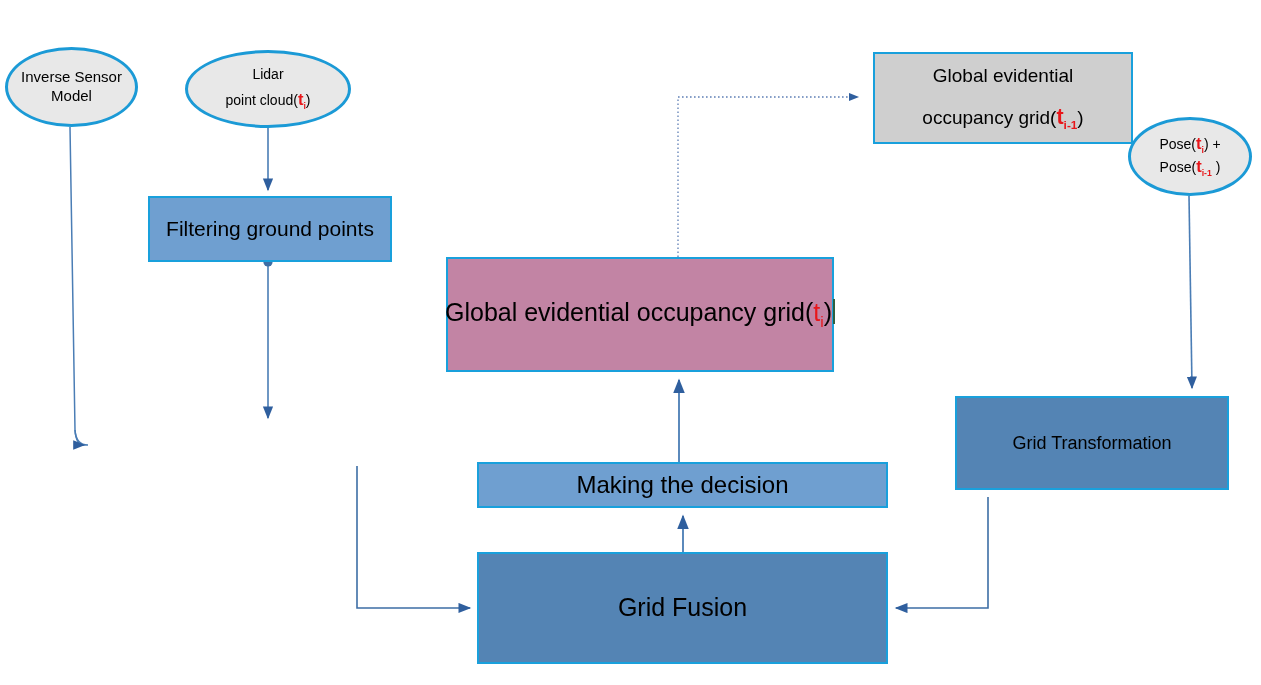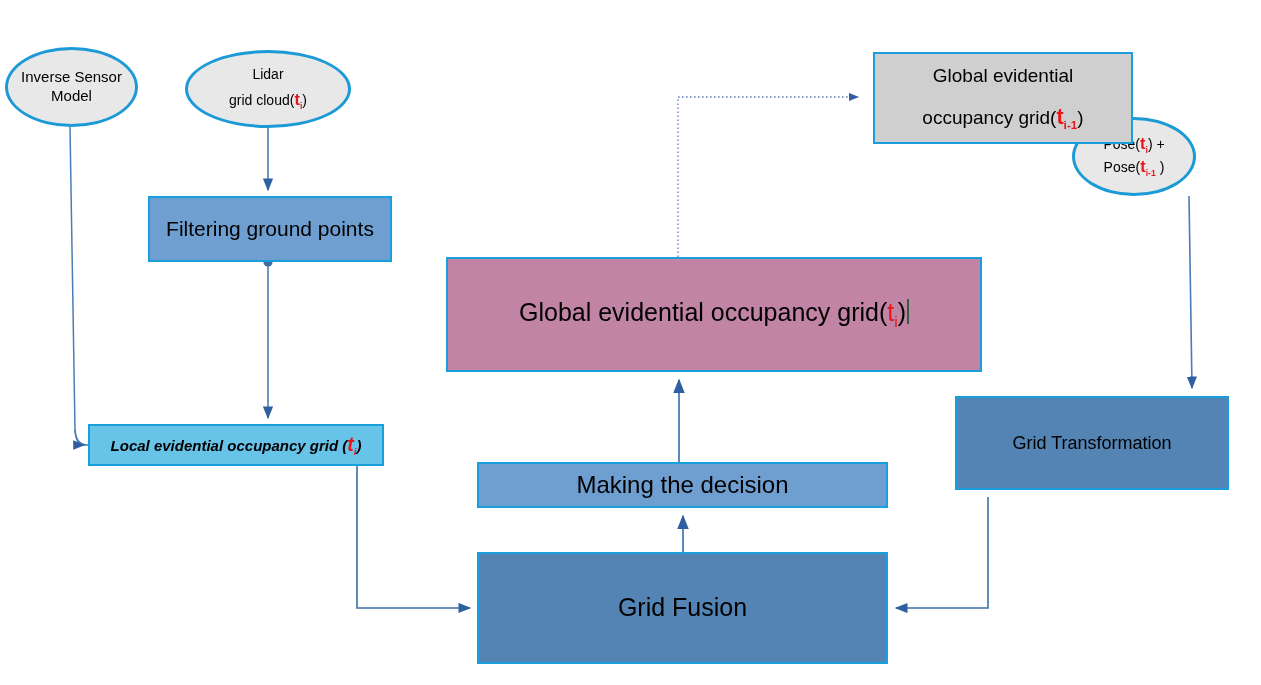--- a/index.html
+++ b/index.html
@@ -16,25 +16,25 @@
   .ellipse{border:3px solid #1b9ad6;border-radius:50%;background:#e8e8e8;}
 
   .lbl{line-height:1.25;white-space:nowrap;}
   .sub{font-size:.62em;vertical-align:sub;}
   .red{color:#e8161a;}
   .bold{font-weight:bold;}
 
   
   #inverse-sensor-model{left:5px;top:47px;width:133px;height:80px;font-size:15px;}
   #lidar-point-cloud{left:185px;top:50px;width:166px;height:78px;font-size:14px;}
-  #pose-sum{left:1072px;top:117px;width:124px;height:79px;font-size:14px;}
+  #pose-sum{left:1128px;top:117px;width:124px;height:79px;font-size:14px;}
 
   #filtering-ground-points{left:148px;top:196px;width:244px;height:66px;background:#6f9fd0;font-size:21px;}
   #local-grid{left:88px;top:424px;width:296px;height:42px;background:#68c3e8;font-size:15px;font-weight:bold;font-style:italic;}
-  #global-grid-ti{left:446px;top:257px;width:536px;height:115px;background:#c284a4;font-size:25px;}
+  #global-grid-ti{left:446px;top:257px;width:388px;height:115px;background:#c284a4;font-size:25px;}
   #global-grid-ti-1{left:873px;top:52px;width:260px;height:92px;background:#cfcfcf;border:2px solid #19a0dc;font-size:19px;}
   #making-decision{left:477px;top:462px;width:411px;height:46px;background:#6f9fd0;font-size:24px;}
   #grid-fusion{left:477px;top:552px;width:411px;height:112px;background:#5484b4;font-size:25px;}
   #grid-transformation{left:955px;top:396px;width:274px;height:94px;background:#5484b4;font-size:18px;}
 
   .caret{display:inline-block;width:2px;height:1em;background:#2f5f3f;vertical-align:-0.12em;margin-left:1px;}
 </style>
 </head>
 <body>
 
@@ -93,43 +93,40 @@
     <div class="lbl">
       <span>Inverse Sensor</span><br>
       <span>Model</span>
     </div>
   </div>
 
   <div class="node ellipse" id="lidar-point-cloud">
     <div class="lbl">
       <span>Lidar</span><br>
       <span style="display:inline-block;margin-top:6px">
-        <span>grid cloud(</span><span class="red bold" style="font-size:1.18em">t</span><span class="red bold sub">i</span><span>)</span>
+        <span>point cloud(</span><span class="red bold" style="font-size:1.18em">t</span><span class="red bold sub">i</span><span>)</span>
       </span>
     </div>
   </div>
 
   <div class="node ellipse" id="pose-sum">
     <div class="lbl">
       <span style="display:inline-block">
         <span>Pose(</span><span class="red bold" style="font-size:1.18em">t</span><span class="red bold sub">i</span><span>) +</span>
       </span><br>
       <span style="display:inline-block;margin-top:1px">
         <span>Pose(</span><span class="red bold" style="font-size:1.18em">t</span><span class="red bold sub">i-1</span><span> )</span>
       </span>
     </div>
   </div>
 
   <div class="node box" id="filtering-ground-points">
     <span class="lbl">Filtering ground points</span>
   </div>
 
-  <div class="node box" id="local-grid">
-    <span class="lbl"><span>Local evidential occupancy grid (</span><span class="red" style="font-size:1.3em">t</span><span class="red sub">i</span><span>)</span></span>
-  </div>
 
   <div class="node box" id="global-grid-ti">
     <span class="lbl"><span>Global evidential occupancy grid(</span><span class="red">t</span><span class="red sub">i</span><span>)</span><span class="caret"></span></span>
   </div>
 
   <div class="node box" id="global-grid-ti-1">
     <div class="lbl">
       <span>Global evidential</span><br>
       <span style="display:inline-block;margin-top:16px"><span>occupancy grid(</span><span class="red bold" style="font-size:1.13em">t</span><span class="red bold sub">i-1</span><span>)</span></span>
     </div>

